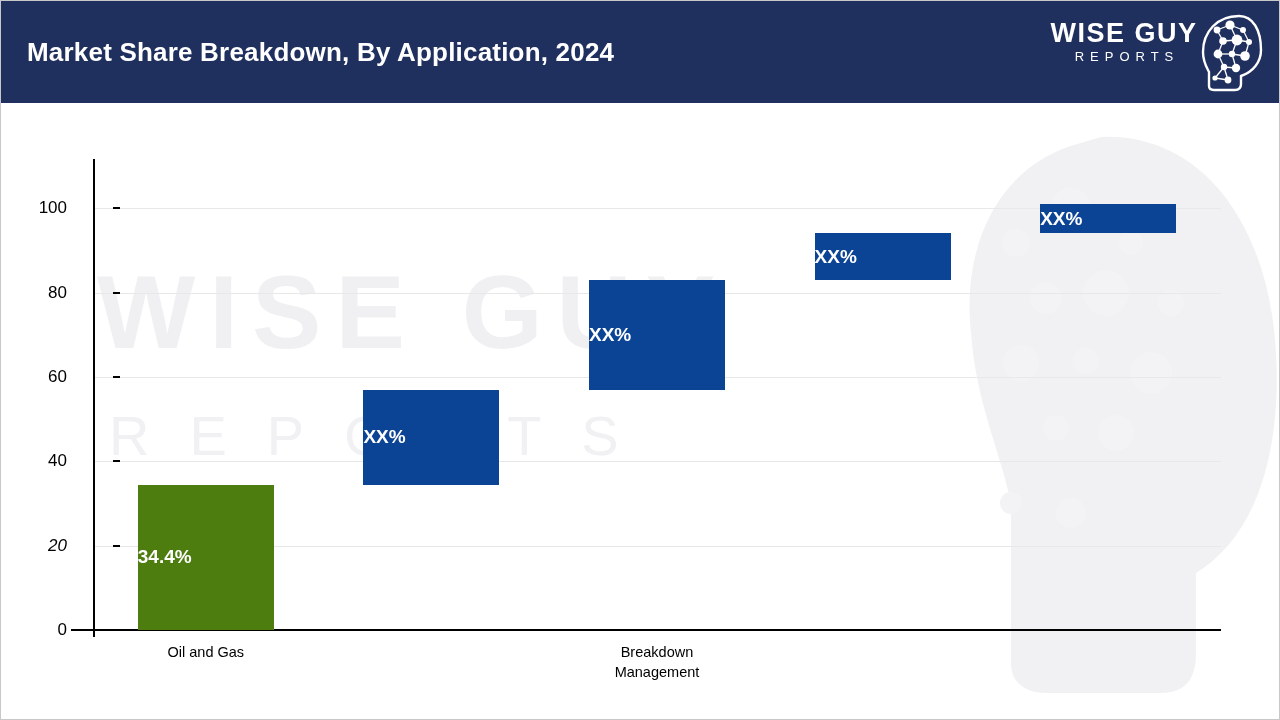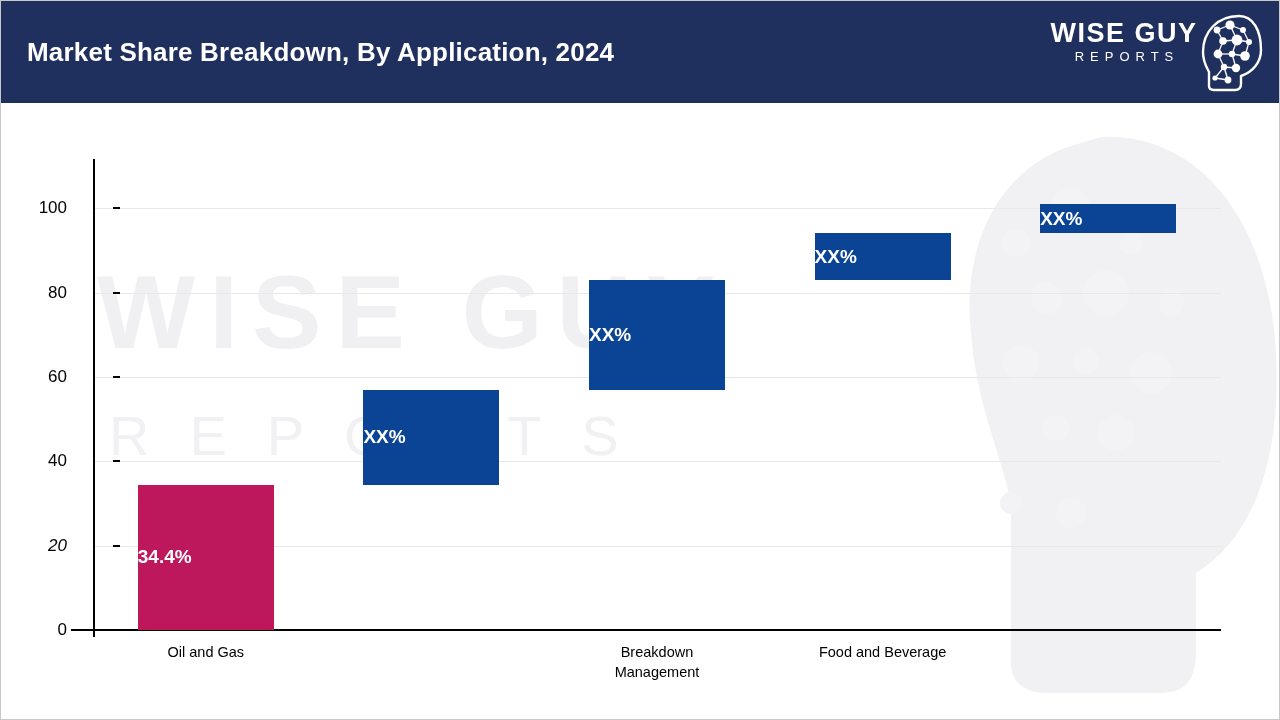--- a/index.html
+++ b/index.html
@@ -284,39 +284,36 @@
         <div class="ytick-label" style="top: 264.909px;">60</div>
         <div class="ytick-mark" style="top: 272.909px;"></div>
         <div class="ytick-label" style="top: 180.545px;">80</div>
         <div class="ytick-mark" style="top: 188.545px;"></div>
         <div class="ytick-label" style="top: 96.1818px;">100</div>
         <div class="ytick-mark" style="top: 104.182px;"></div>
       </div>
     <div id="axis-y"></div>
     <div id="axis-x"></div>
 
-  <div class="bar" style="left: 136.8px; top: 381.895px; width: 136px; height: 145.105px; background: #be185d;">
+  <div class="bar" style="left: 136.8px; top: 381.895px; width: 136px; height: 145.105px; background: #4d7c0f;">
         <span class="bar-label">34.4%</span>
       </div>
       <div class="cat-label" style="left: 92px; width: 225.6px; top: 539px;">
         <div>Oil and Gas</div>
       </div>
       <div class="bar" style="left: 362.4px; top: 286.564px; width: 136px; height: 95.3309px; background: rgb(11, 68, 149);">
         <span class="bar-label">XX%</span>
       </div>
       <div class="bar" style="left: 588px; top: 176.891px; width: 136px; height: 109.673px; background: rgb(11, 68, 149);">
         <span class="bar-label">XX%</span>
       </div>
       <div class="cat-label" style="left: 543.2px; width: 225.6px; top: 539px;">
         <div>Breakdown</div>
         <div>Management</div>
       </div>
       <div class="bar" style="left: 813.6px; top: 130.491px; width: 136px; height: 46.4px; background: rgb(11, 68, 149);">
         <span class="bar-label">XX%</span>
       </div>
-      <div class="cat-label" style="left: 768.8px; width: 225.6px; top: 539px;">
-        <div>Food and Beverage</div>
-      </div>
       <div class="bar" style="left: 1039.2px; top: 100.964px; width: 136px; height: 29.5273px; background: rgb(11, 68, 149);">
         <span class="bar-label">XX%</span>
       </div>
     </div>
 </div>
 
 </body></html>

